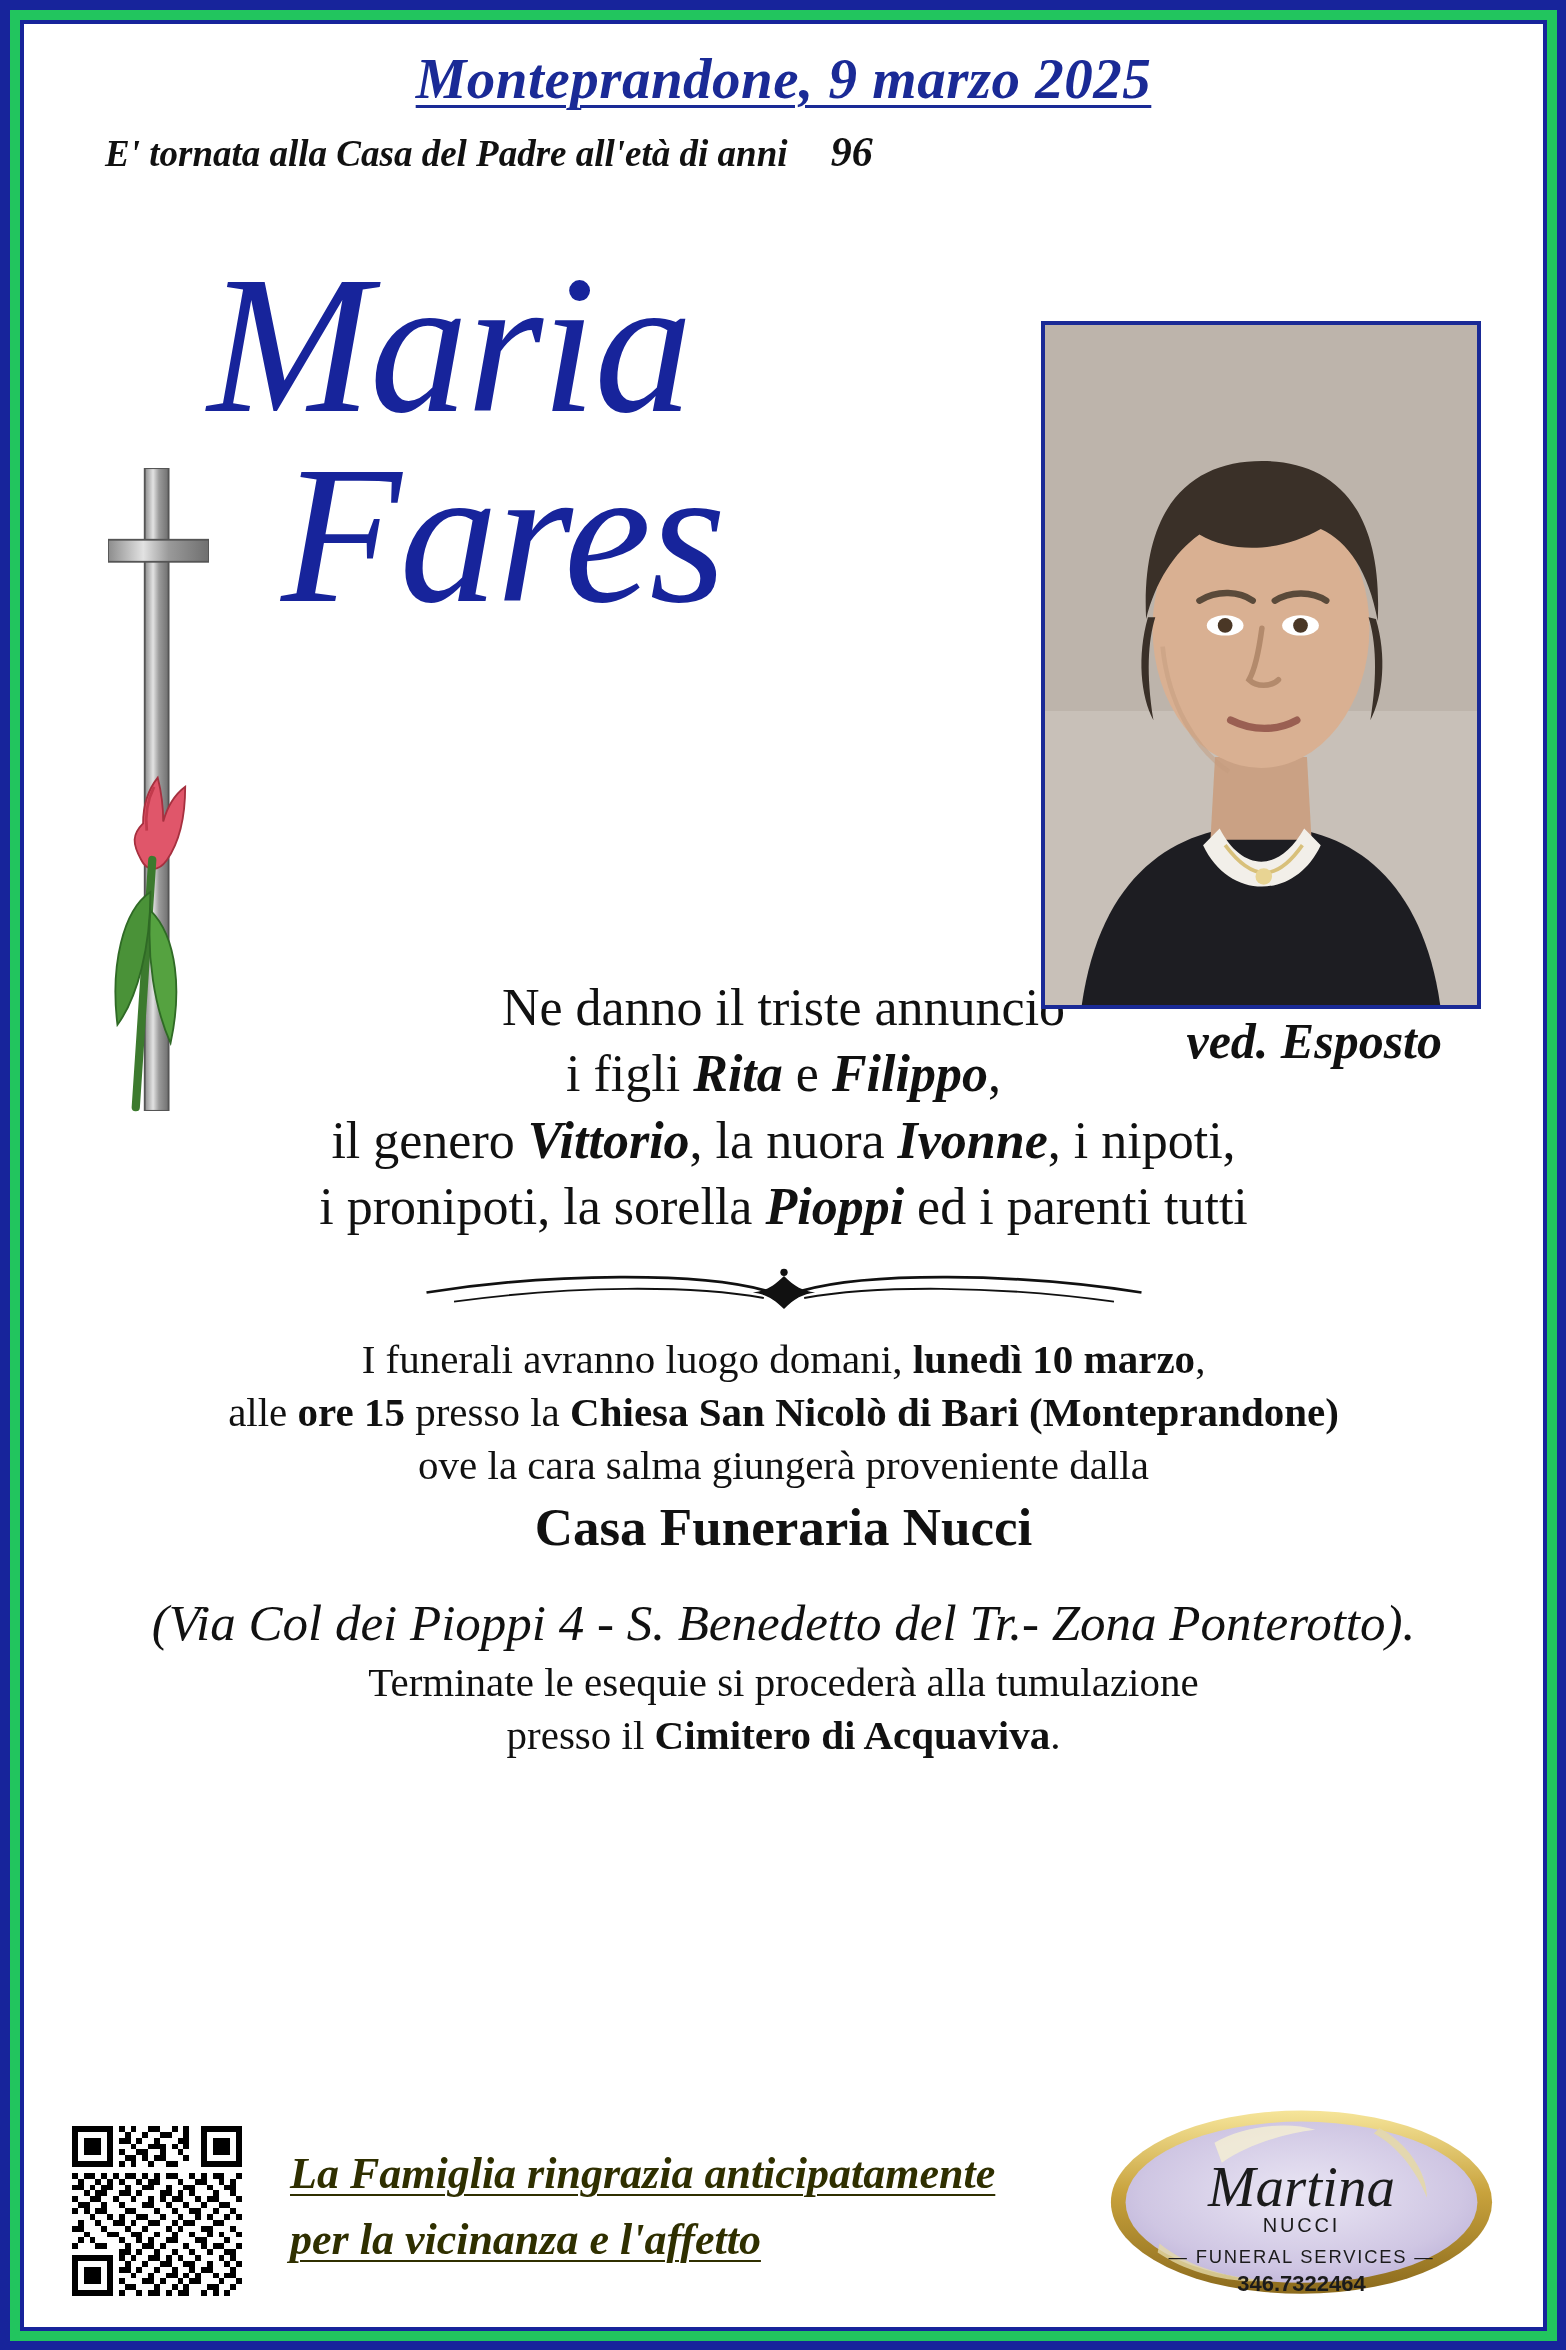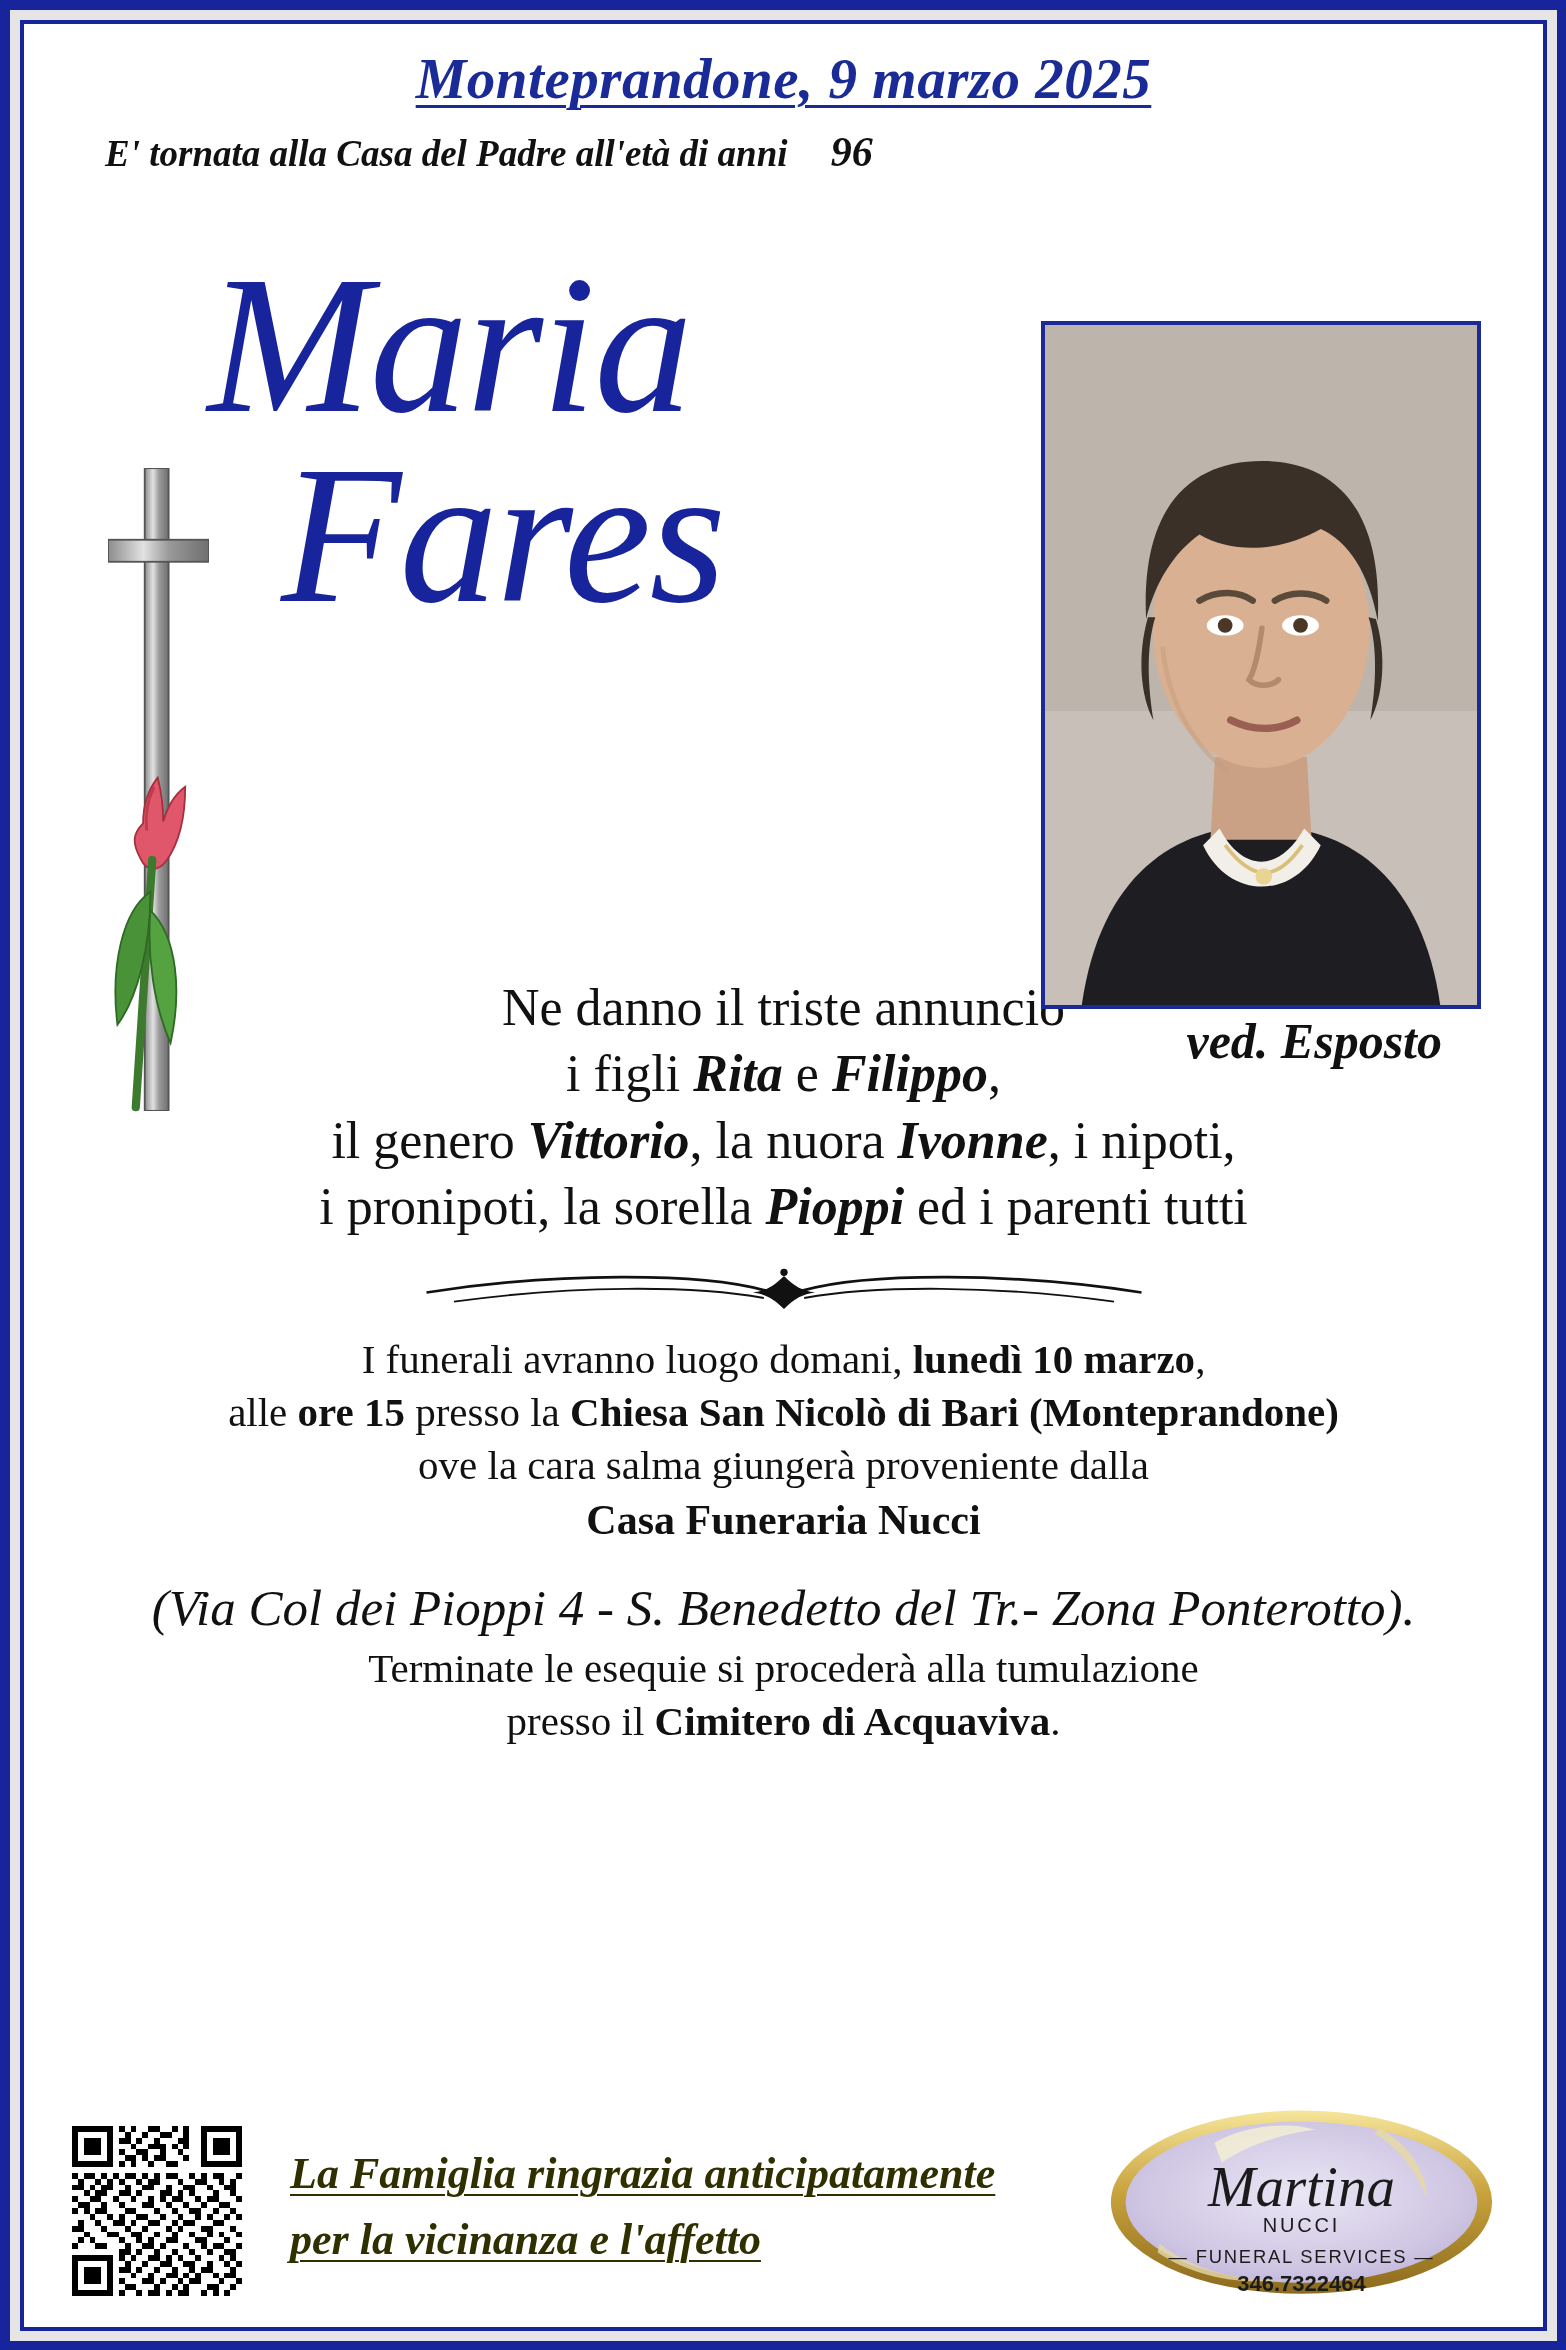--- a/index.html
+++ b/index.html
@@ -11,21 +11,21 @@
     width: 1567px;
     height: 2351px;
     font-family: "Liberation Serif", serif;
     overflow: hidden;
   }
   .poster {
     position: relative;
     width: 1567px;
     height: 2351px;
     box-sizing: border-box;
-    background: #e5e5e5;
+    background: #22c55e;
     border: 10px solid #17249b;
     padding: 10px;
   }
   .inner-frame {
     position: relative;
     width: 100%;
     height: 100%;
     box-sizing: border-box;
     border: 4.6px solid #17249b;
     background: #ffffff;
@@ -150,21 +150,21 @@
   
   .details {
     text-align: center;
     color: #111111;
     font-size: 41px;
     line-height: 1.30;
     padding: 0 43px;
     font-family: "Liberation Serif", serif;
   }
   .details .big {
-    font-size: 42px;
+    font-size: 53px;
     font-weight: bold;
   }
   .details .addr {
     font-style: italic;
     font-size: 51px;
     margin-top: 28px;
   }
   .details b { font-weight: bold; }
 
   

